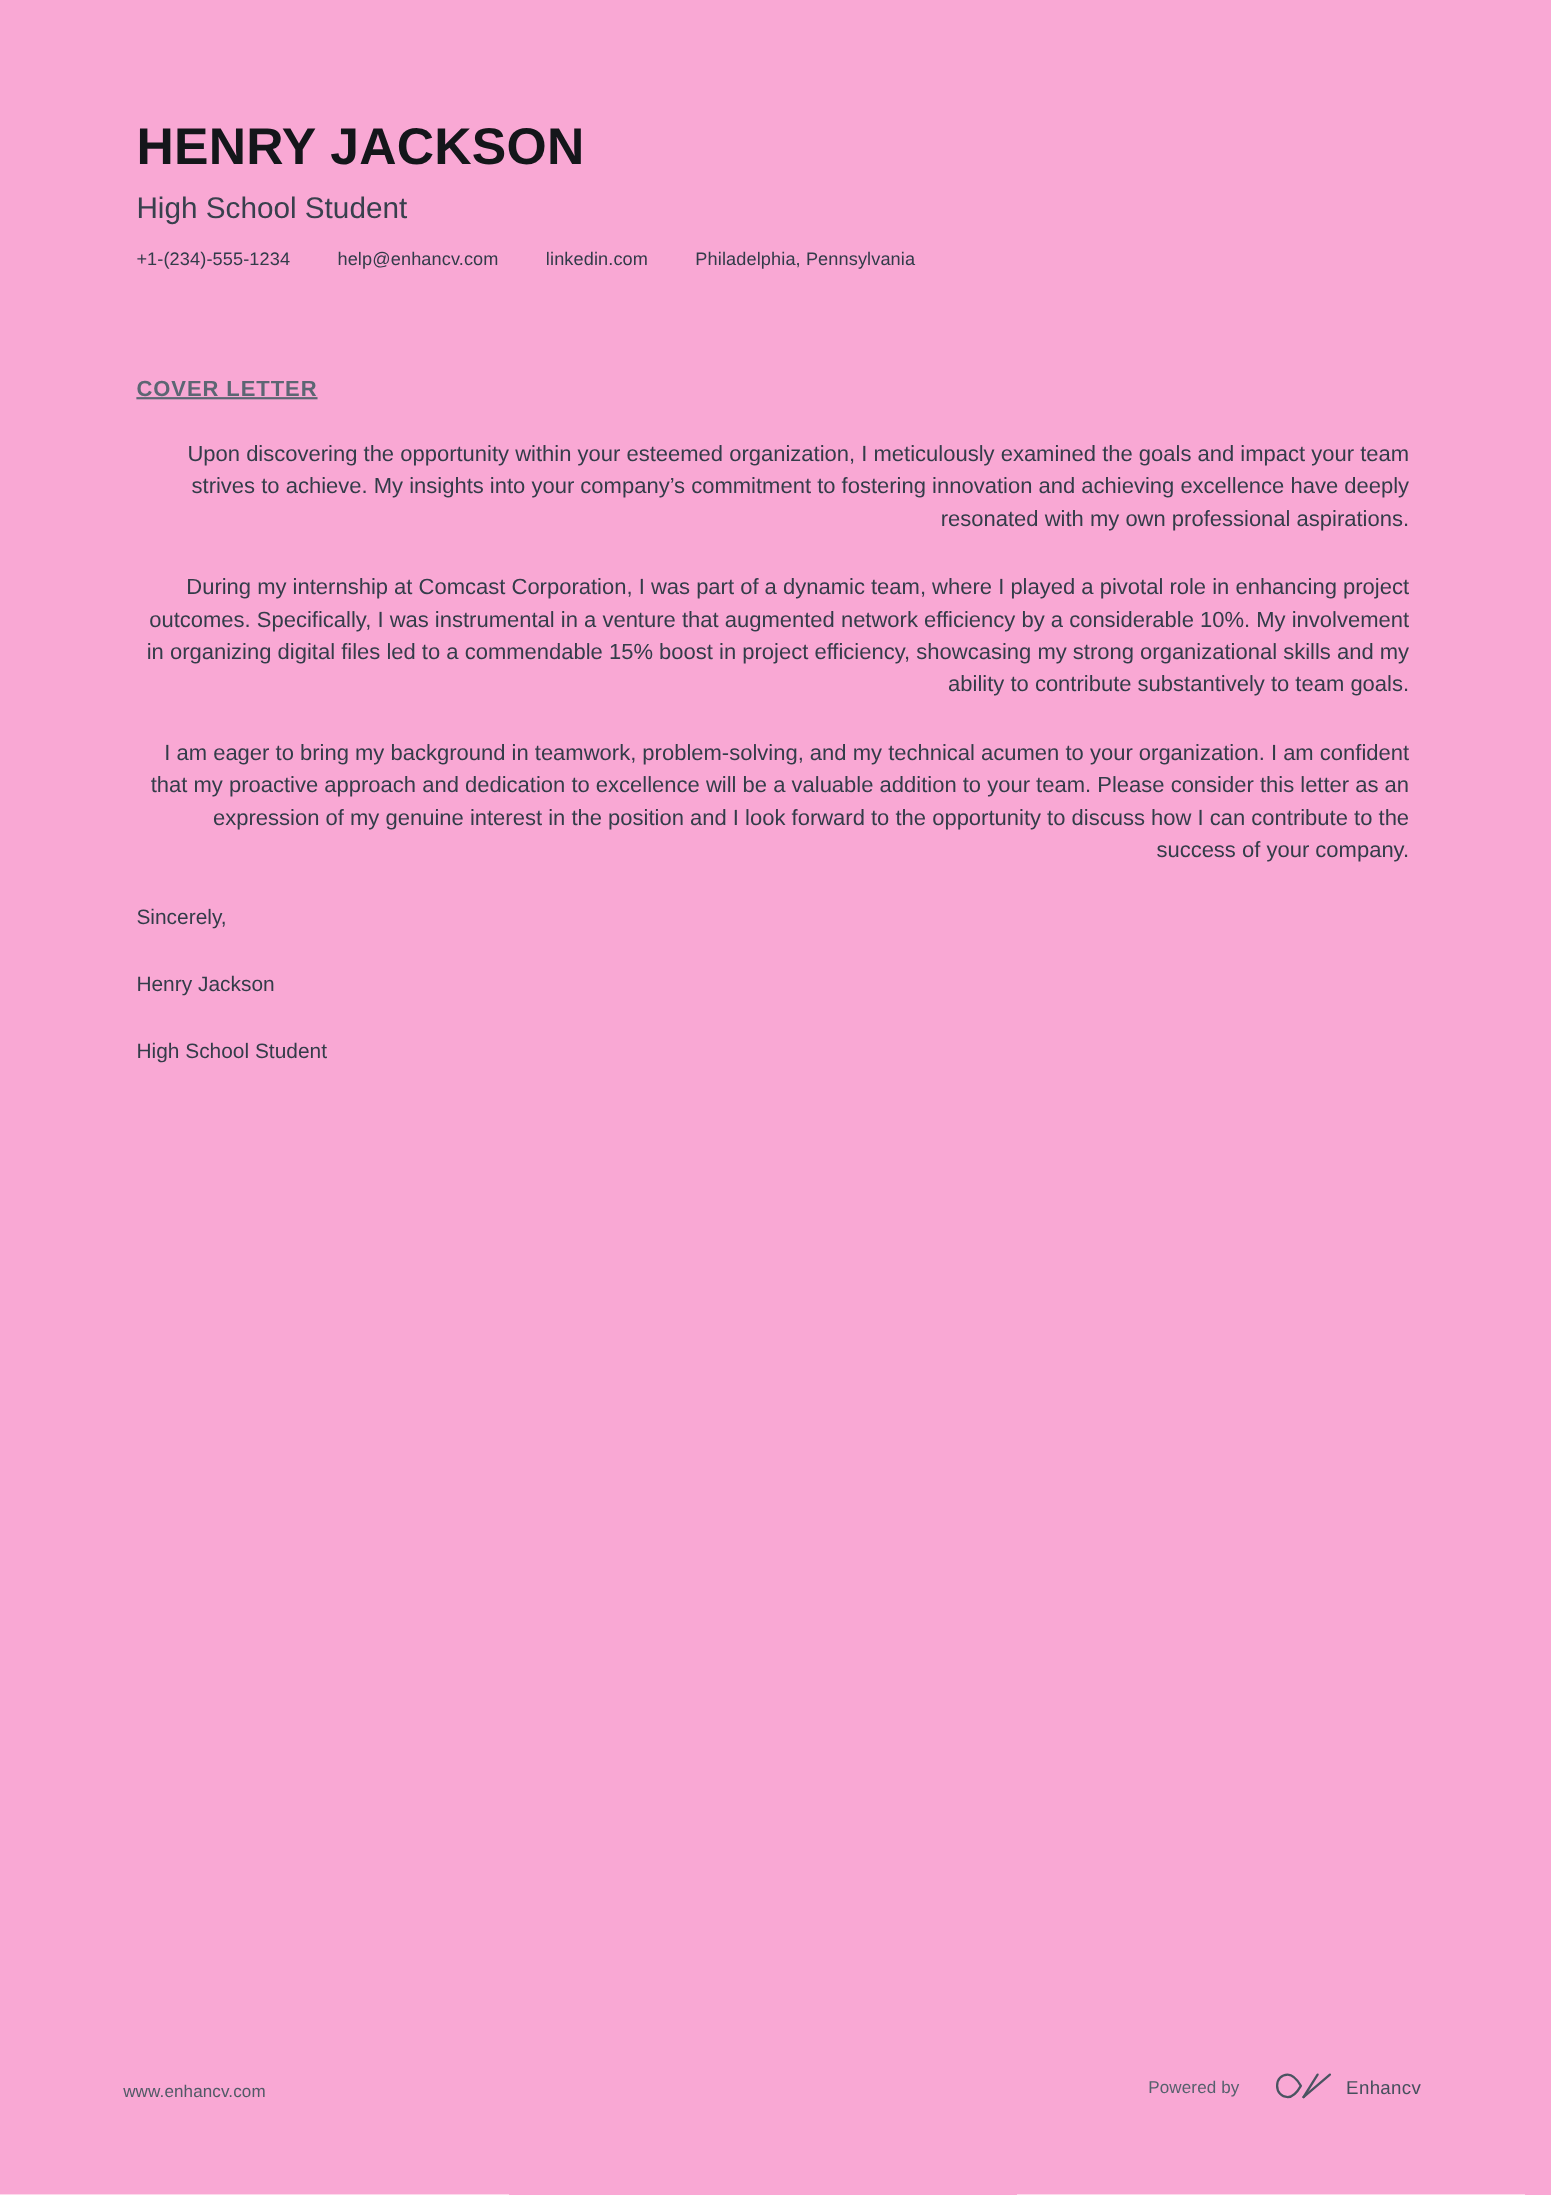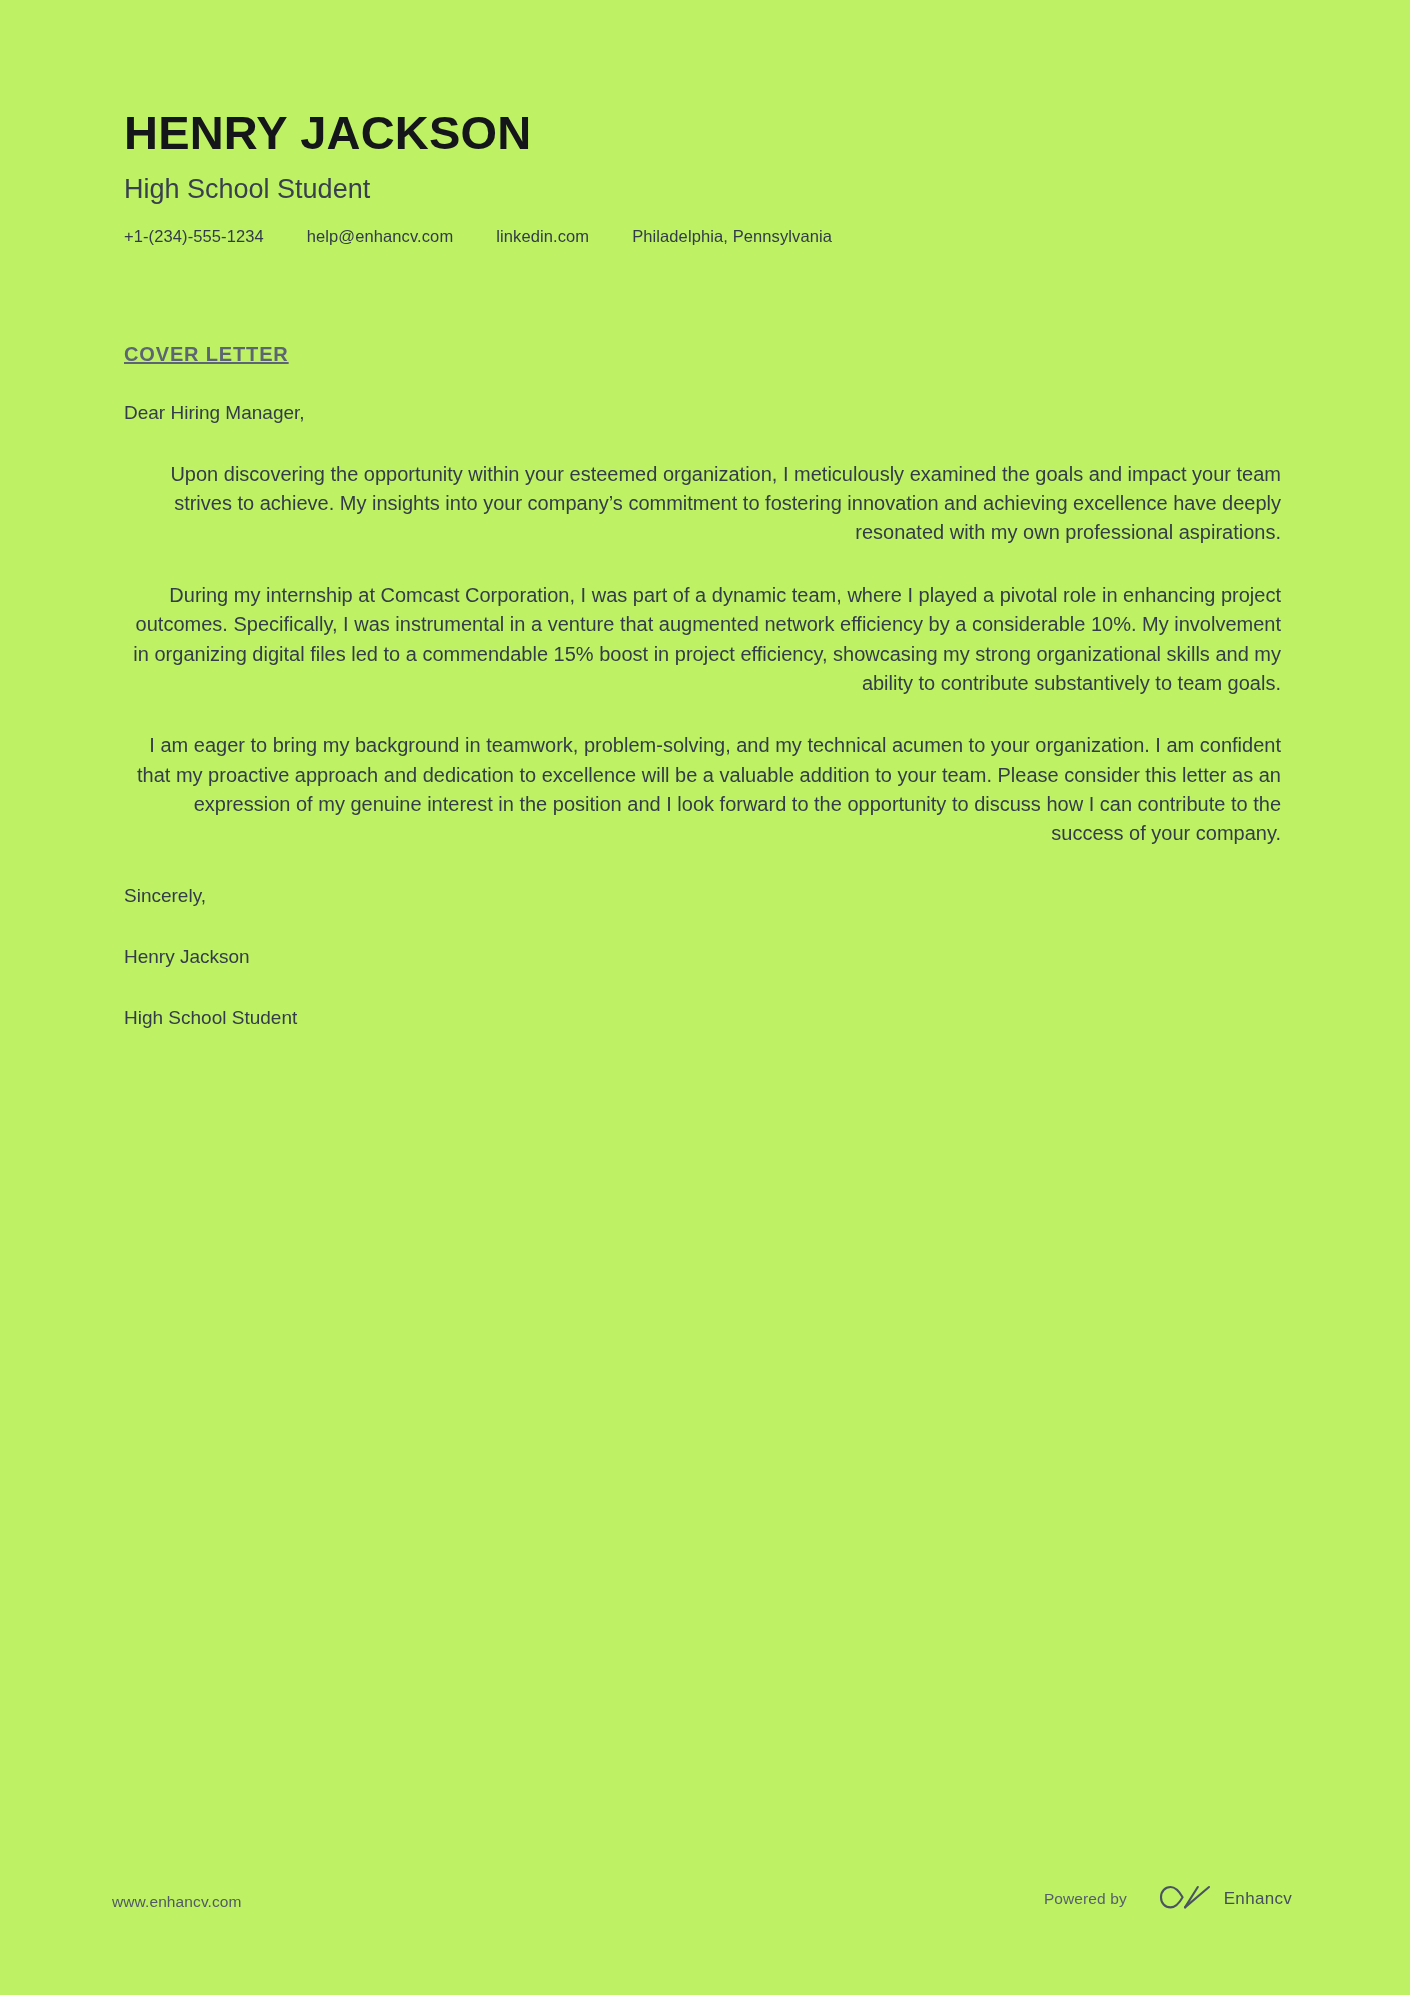--- a/index.html
+++ b/index.html
@@ -11,21 +11,21 @@
     width: 1410px;
     height: 1995px;
     position: relative;
     font-family: "Liberation Sans", sans-serif;
     color: #3c4858;
     -webkit-font-smoothing: antialiased;
   }
   .page {
     position: absolute;
     inset: 0;
-    background: #bef264;
+    background: #f9a8d4;
     box-sizing: border-box;
     padding: 0;
   }
 
   
   .header {
     position: absolute;
     left: 124px;
     top: 108px;
     width: 1170px;
@@ -164,21 +164,20 @@
       <span class="contact-item">+1-(234)-555-1234</span>
       <span class="contact-item">help@enhancv.com</span>
       <span class="contact-item">linkedin.com</span>
       <span class="contact-item">Philadelphia, Pennsylvania</span>
     </div>
   </div>
 
   <div class="letter">
     <div class="section-heading">COVER LETTER</div>
 
-    <p class="salutation">Dear Hiring Manager,</p>
 
     <p class="para">Upon discovering the opportunity within your esteemed organization, I meticulously examined the goals and impact your team strives to achieve. My insights into your company’s commitment to fostering innovation and achieving excellence have deeply resonated with my own professional aspirations.</p>
 
     <p class="para">During my internship at Comcast Corporation, I was part of a dynamic team, where I played a pivotal role in enhancing project outcomes. Specifically, I was instrumental in a venture that augmented network efficiency by a considerable 10%. My involvement in organizing digital files led to a commendable 15% boost in project efficiency, showcasing my strong organizational skills and my ability to contribute substantively to team goals.</p>
 
     <p class="para">I am eager to bring my background in teamwork, problem-solving, and my technical acumen to your organization. I am confident that my proactive approach and dedication to excellence will be a valuable addition to your team. Please consider this letter as an expression of my genuine interest in the position and I look forward to the opportunity to discuss how I can contribute to the success of your company.</p>
 
     <p class="closing">Sincerely,</p>
 
     <p class="sign-name">Henry Jackson</p>

